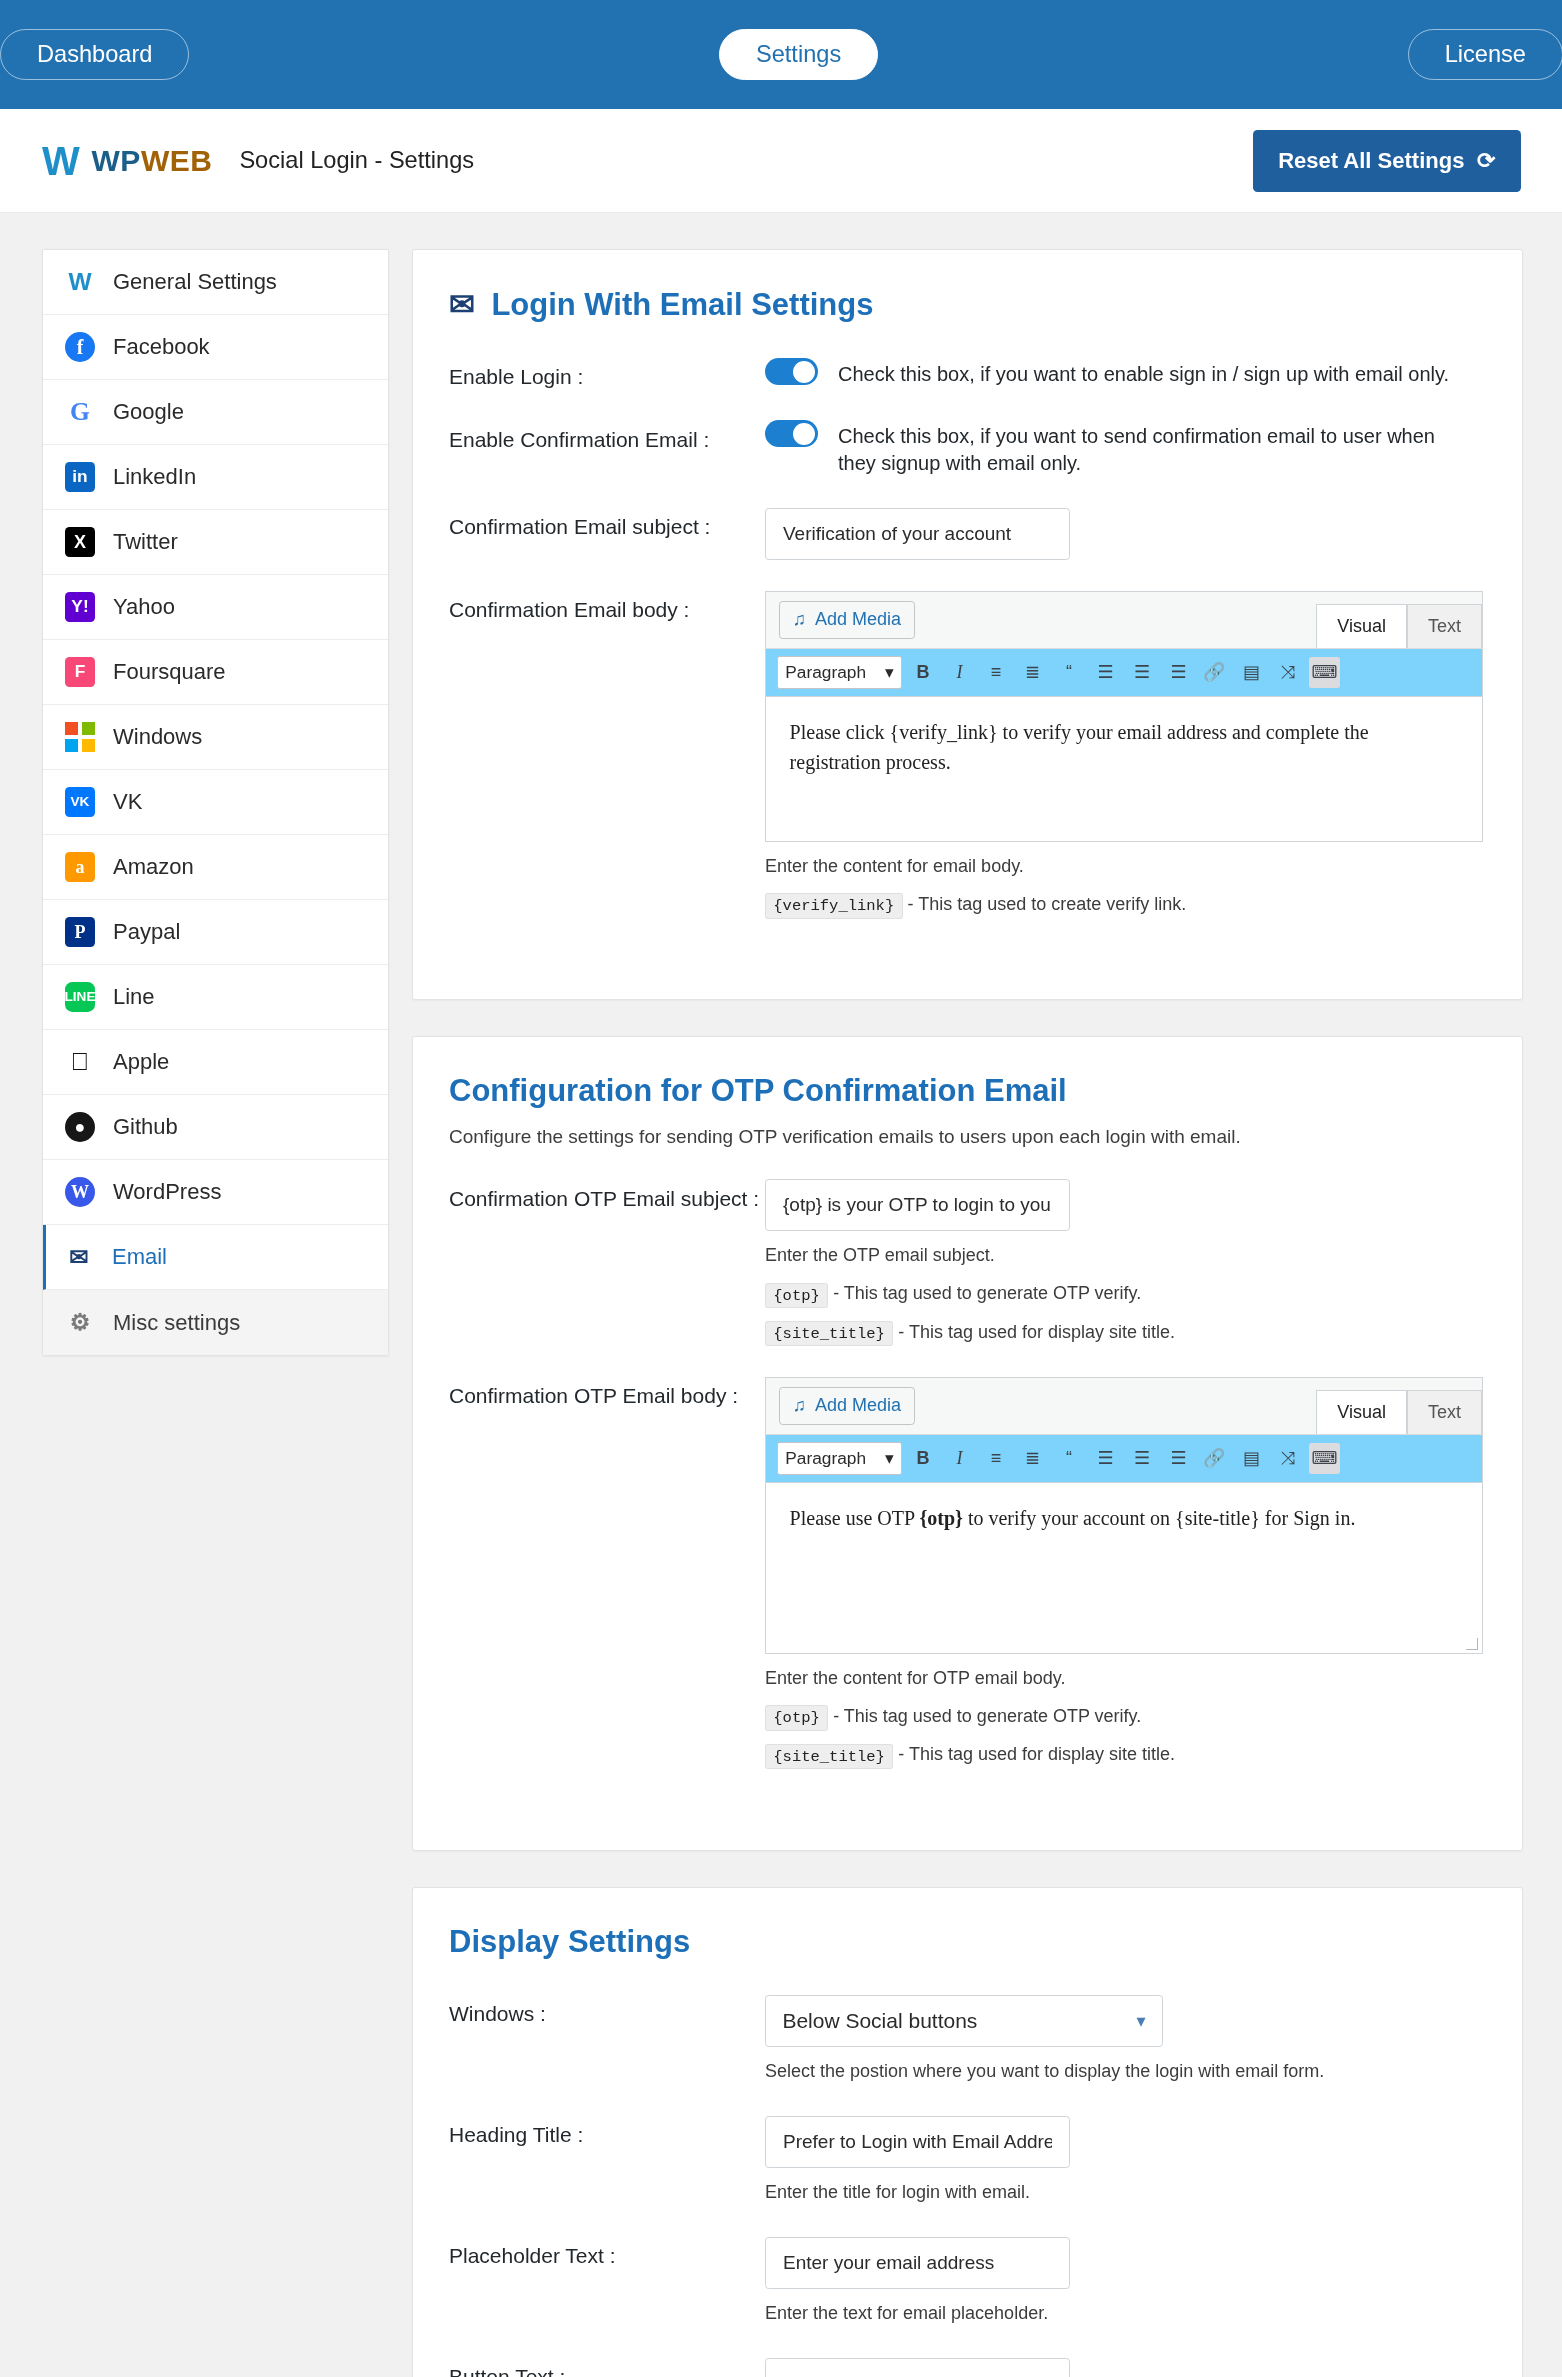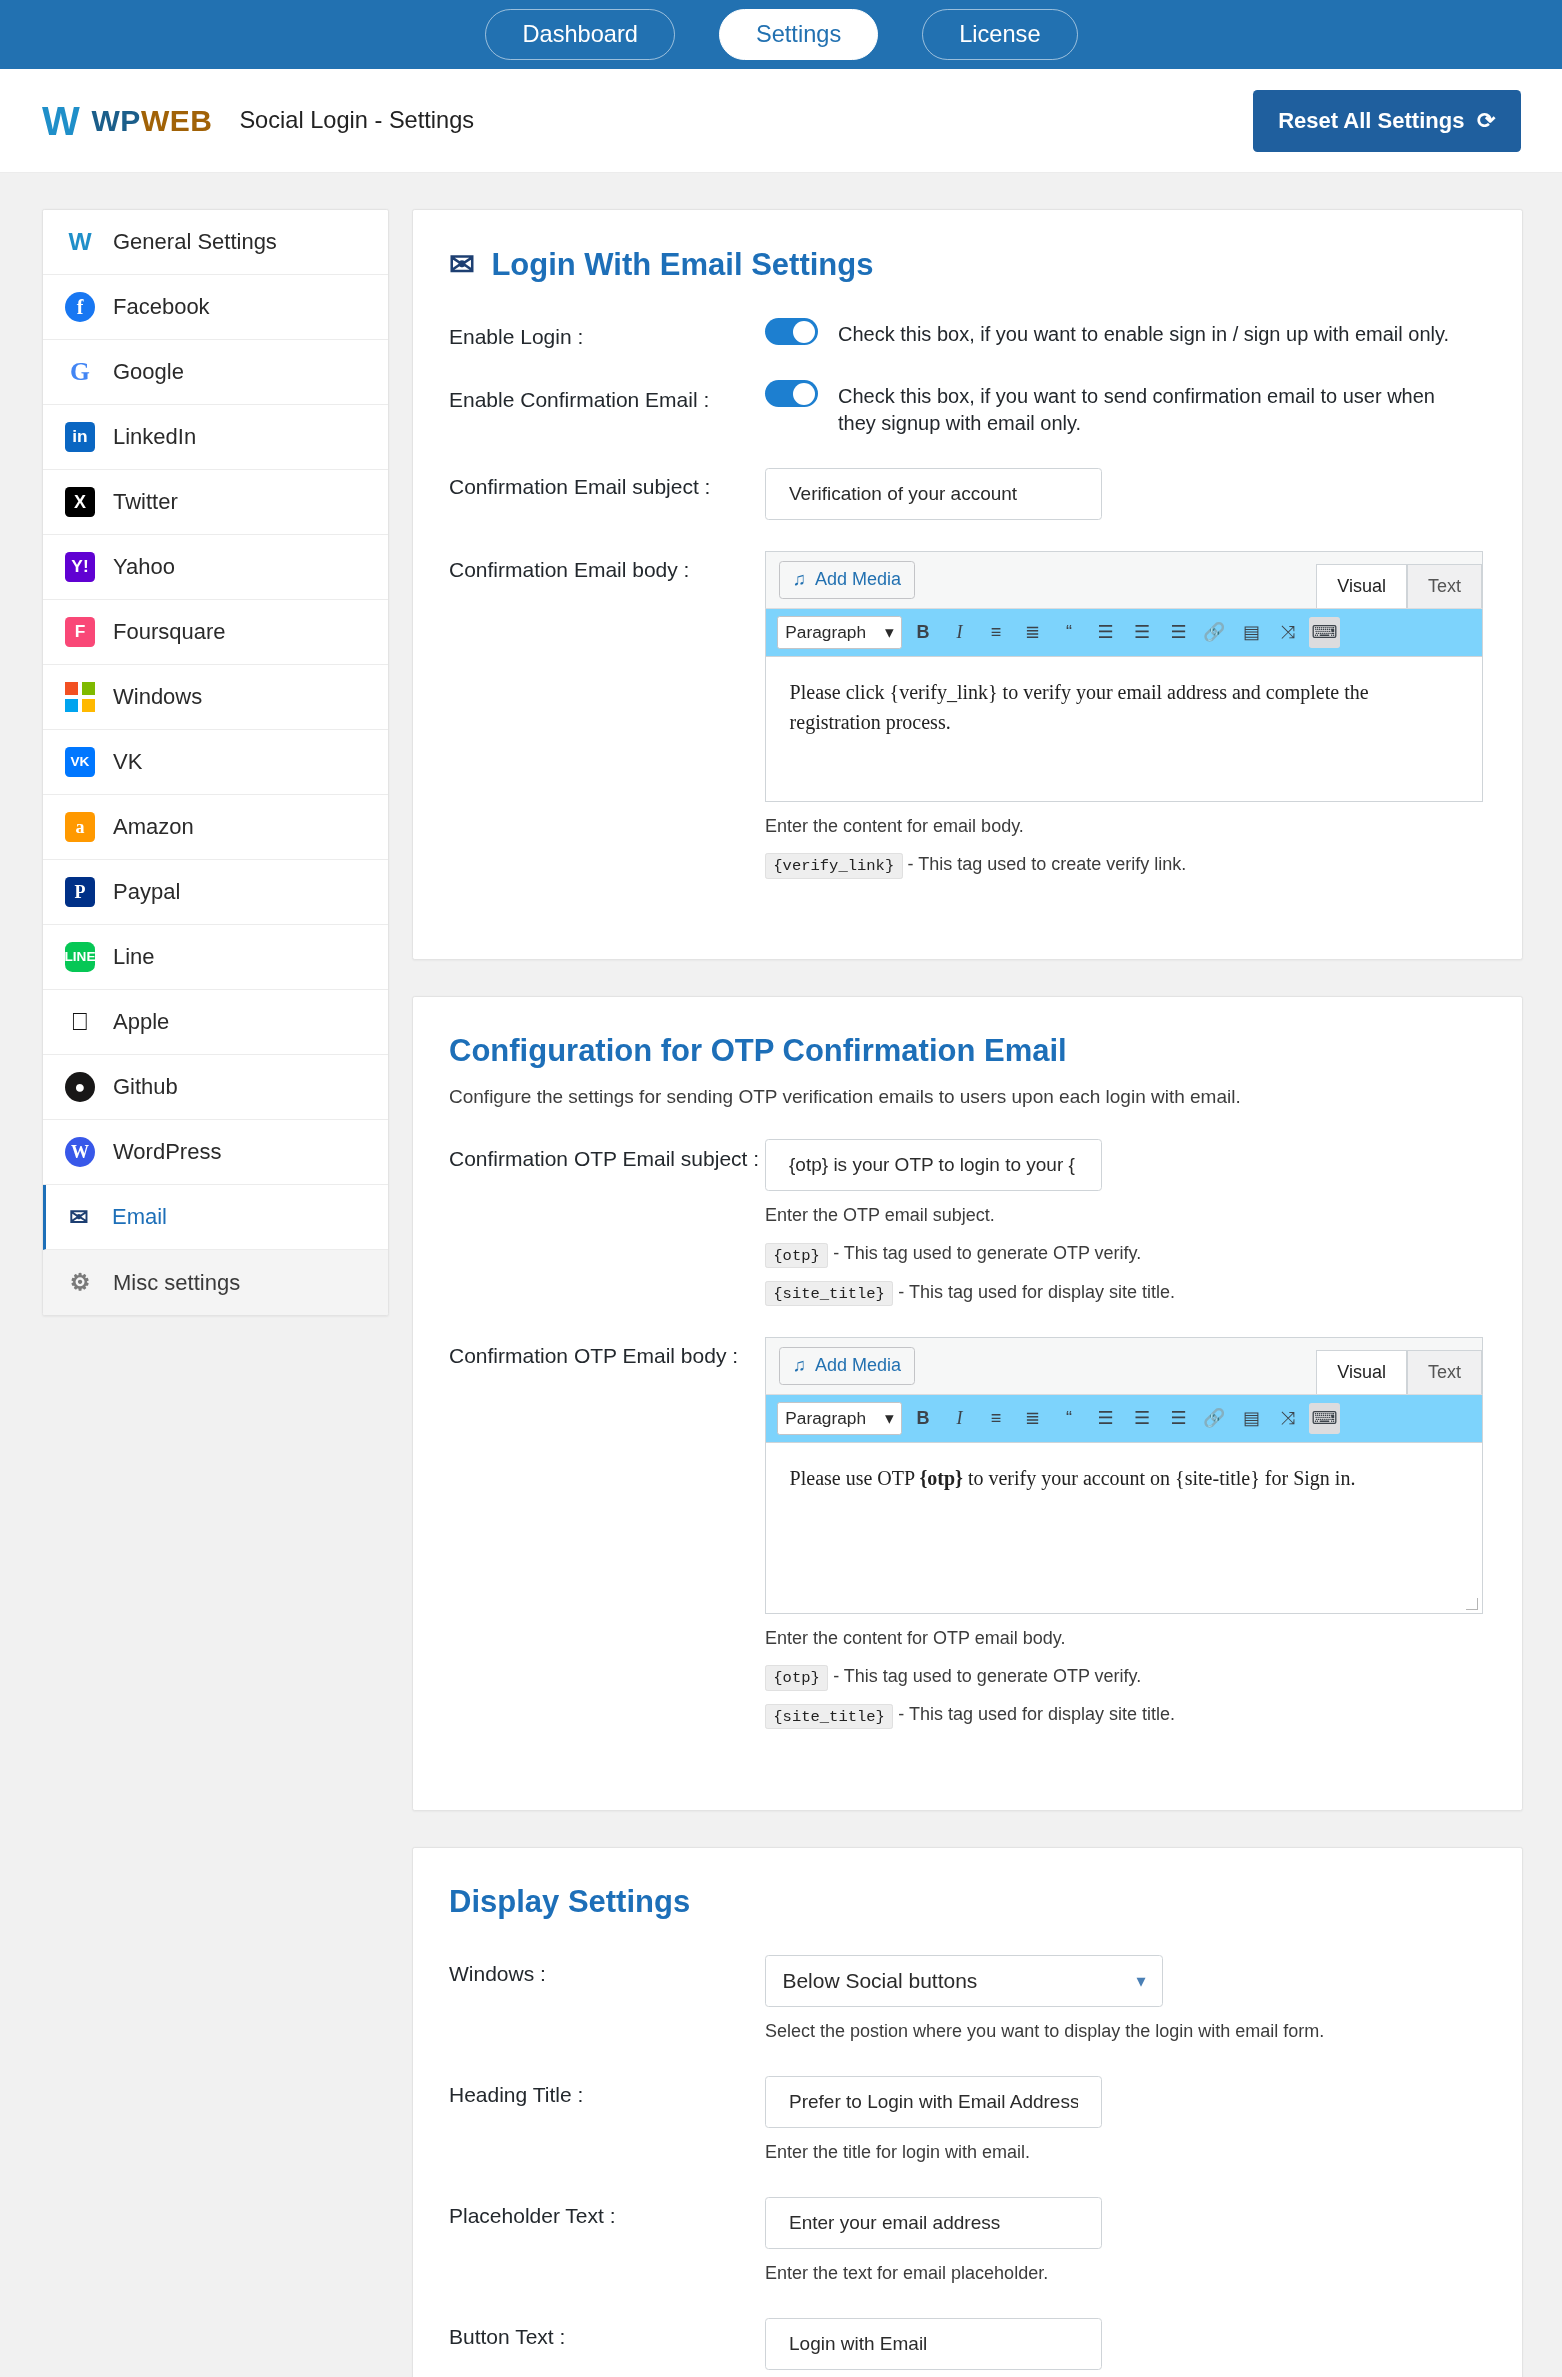--- a/index.html
+++ b/index.html
@@ -6,24 +6,24 @@
   html, body {
     margin: 0; padding: 0;
     background: #f1f1f1;
     font-family: "Liberation Sans", sans-serif;
   }
   body { width: 1563px; }
 
   
   .topbar {
     background: #2271b1;
-    height: 69px;
-    display: flex;
-    align-items: center;
-    justify-content: center;
+    height: 109px;
+    display: flex;
+    align-items: center;
+    justify-content: space-between;
     gap: 44px;
   }
   .topbar .navbtn {
     border-radius: 31px;
     padding: 12.7px 36px;
     font-size: 23.6px;
     color: #ffffff;
     border: 0.9px solid rgba(255,255,255,0.55);
     background: transparent;
     cursor: pointer;
@@ -220,28 +220,28 @@
   .toggle-help {
     font-size: 20px;
     color: #23282d;
     padding-top: 2.7px;
     line-height: 1.35;
     max-width: 655px;
   }
 
   
   .text-input {
-    width: 337px;
+    width: 305px;
     height: 52px;
     border: 0.9px solid #cfd4d8;
     border-radius: 3.6px;
     background: #fff;
     font-size: 19px;
     color: #2b2b2b;
-    padding: 0 23px;
+    padding: 0 17px;
     font-family: "Liberation Sans", sans-serif;
   }
   .text-input::placeholder { color: #555; }
   .help {
     font-size: 18px;
     color: #3c3c3c;
     margin-top: 11px;
     line-height: 1.5;
   }
   .code {

